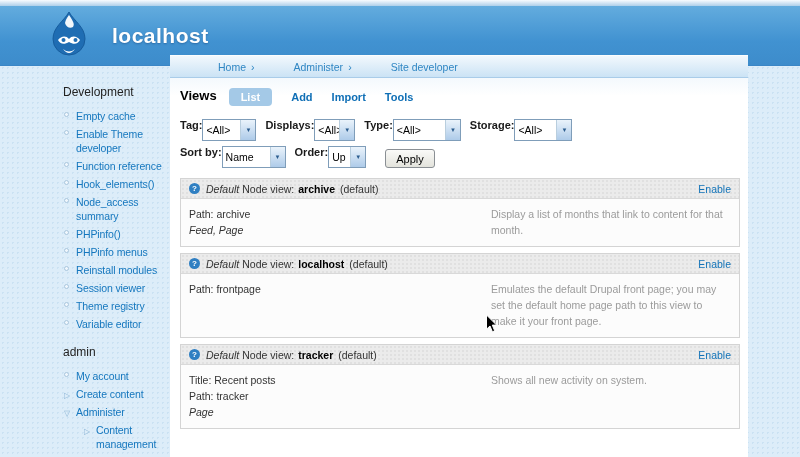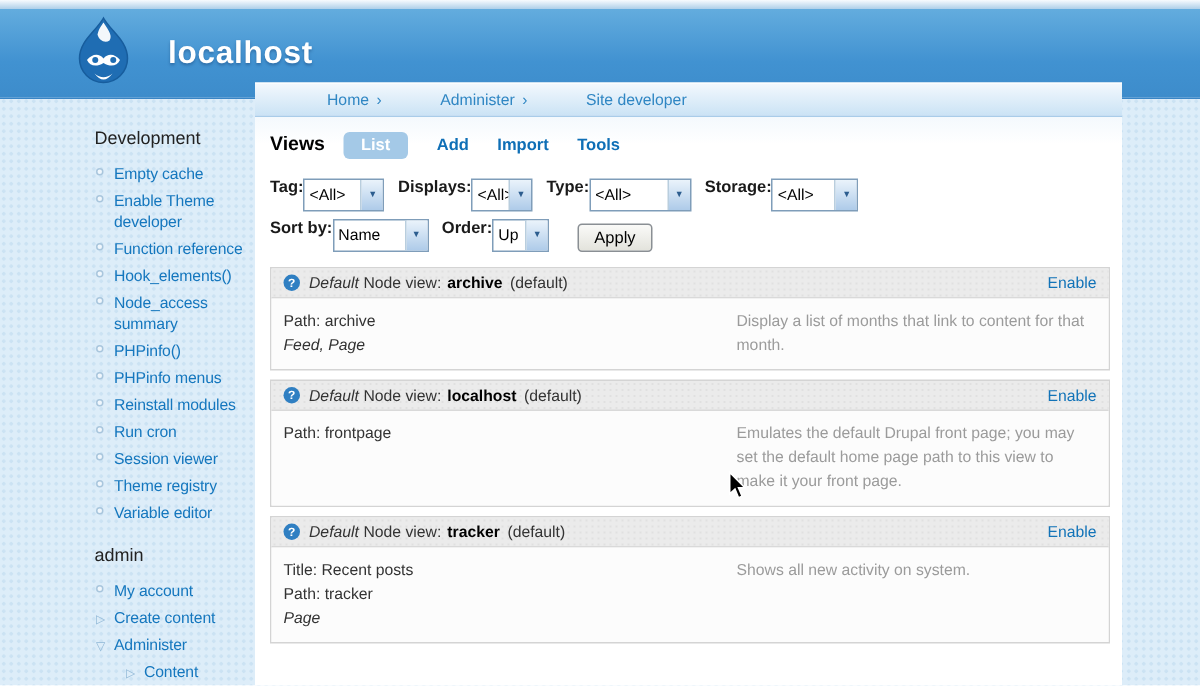--- a/index.html
+++ b/index.html
@@ -123,21 +123,20 @@
       <div class="sb-section">
         <div class="sb-title">Development</div>
         <div class="sb-item"><span class="bullet leaf"></span><a>Empty cache</a></div>
         <div class="sb-item"><span class="bullet leaf"></span><a>Enable Theme developer</a></div>
         <div class="sb-item"><span class="bullet leaf"></span><a>Function reference</a></div>
         <div class="sb-item"><span class="bullet leaf"></span><a>Hook_elements()</a></div>
         <div class="sb-item"><span class="bullet leaf"></span><a>Node_access summary</a></div>
         <div class="sb-item"><span class="bullet leaf"></span><a>PHPinfo()</a></div>
         <div class="sb-item"><span class="bullet leaf"></span><a>PHPinfo menus</a></div>
         <div class="sb-item"><span class="bullet leaf"></span><a>Reinstall modules</a></div>
-        <div class="sb-item"><span class="bullet leaf"></span><a>Run cron</a></div>
         <div class="sb-item"><span class="bullet leaf"></span><a>Session viewer</a></div>
         <div class="sb-item"><span class="bullet leaf"></span><a>Theme registry</a></div>
         <div class="sb-item"><span class="bullet leaf"></span><a>Variable editor</a></div>
       </div>
       <div class="sb-section">
         <div class="sb-title">admin</div>
         <div class="sb-item"><span class="bullet leaf"></span><a>My account</a></div>
         <div class="sb-item"><span class="bullet collapsed"></span><a>Create content</a></div>
         <div class="sb-item"><span class="bullet expanded"></span><a>Administer</a></div>
         <div class="sb-item indent"><span class="bullet collapsed"></span><a>Content management</a></div>

